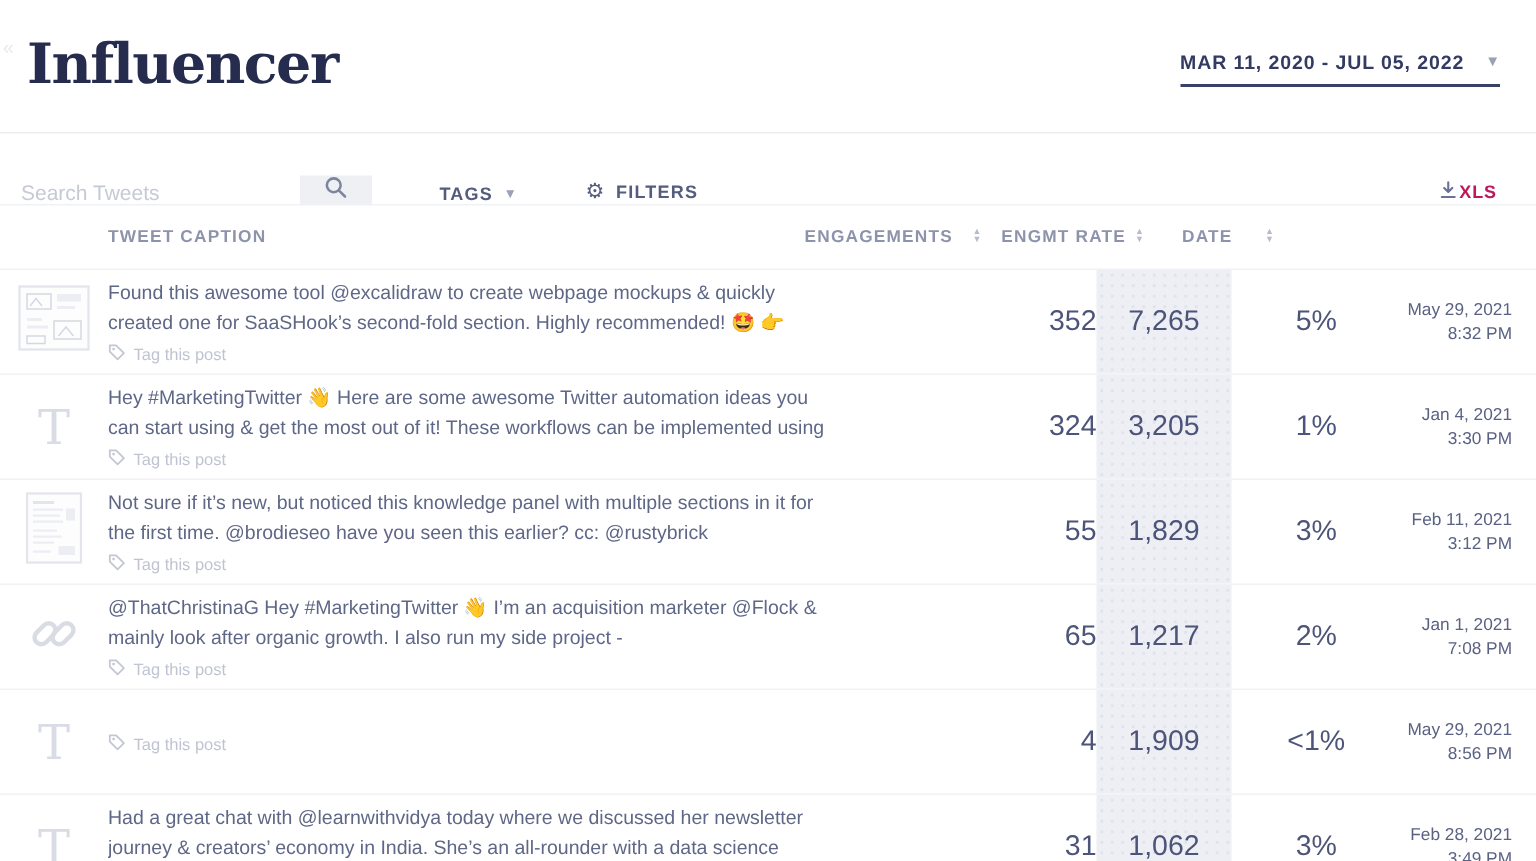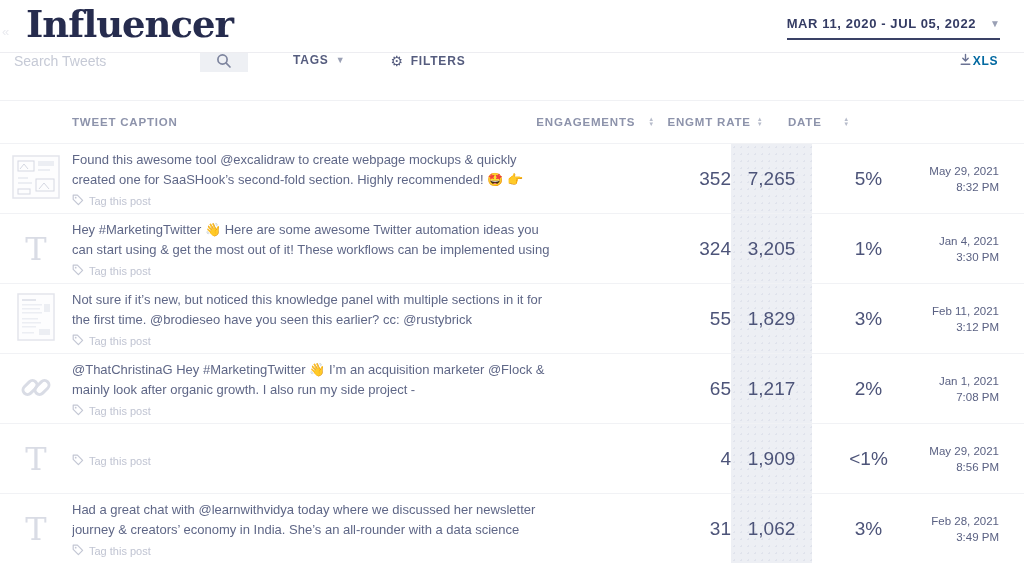--- a/index.html
+++ b/index.html
@@ -2,48 +2,48 @@
 <html><head>
 <meta charset="utf-8">
 <style>
   * { margin:0; padding:0; box-sizing:border-box; }
   html,body { width:1024px; height:574px; overflow:hidden; background:#ffffff;
     font-family:"Liberation Sans","DejaVu Sans",sans-serif; }
 
   .app { width:1024px; height:574px; position:relative; background:#fff; }
 
   
-  .topbar { height:53px; display:flex; align-items:center; padding:0 24px 0 8px;
+  .topbar { height:89px; display:flex; align-items:center; padding:0 24px 0 0;
     border-bottom:1px solid #ededf1; position:relative; }
   .collapse-glyph { position:absolute; left:2px; top:24px; color:#e9eaef; font-size:13px; }
   .logo { font-family:"DejaVu Serif","Liberation Serif",serif; font-weight:700;
     font-size:37px; color:#262c4e; letter-spacing:-1px; margin-left:18px; margin-top:-4px; }
   .daterange { margin-left:auto; display:flex; align-items:center; gap:14px;
     border-bottom:2px solid #3a4166; padding-bottom:7px; cursor:pointer; margin-top:4px; }
   .daterange .dr-text { font-size:13px; font-weight:700; color:#343b63; letter-spacing:0.6px; }
   .daterange .caret { color:#9aa0b5; font-size:10px; line-height:10px; }
 
   
-  .toolbar { height:48px; display:flex; align-items:flex-start; border-bottom:1px solid #f0f1f4; }
+  .toolbar { height:48px; display:flex; align-items:flex-end; border-bottom:1px solid #f0f1f4; }
   .search-input { border:none; outline:none; width:200px; padding-left:14px;
     font-size:14px; color:#565e85; background:transparent;
     font-family:"Liberation Sans","DejaVu Sans",sans-serif; }
   .search-input::placeholder { color:#c6cad6; }
   .search-btn { width:48px; border:none; background:#eef0f4; cursor:pointer;
     display:flex; align-items:center; justify-content:center; }
   .vdiv { width:1px; background:#e4e6ec; margin:14px 0; }
   .tool-btn { border:none; background:transparent; cursor:pointer; display:flex;
     align-items:center; gap:7px; font-size:12px; font-weight:700; letter-spacing:0.8px;
     color:#555c7e; padding:0 22px; font-family:"Liberation Sans","DejaVu Sans",sans-serif; }
   .tool-btn .caret { color:#9aa0b5; font-size:9px; }
   .tool-btn .gear { font-size:14px; color:#555c7e; }
   .toolbar .spacer { flex:1; }
   .xls-btn { border:none; background:transparent; cursor:pointer; display:flex;
     align-items:center; gap:1px; font-size:12px; font-weight:700; letter-spacing:0.6px;
-    color:#0369a1; padding:0 26px 0 10px;
+    color:#be185d; padding:0 26px 0 10px;
     font-family:"Liberation Sans","DejaVu Sans",sans-serif; }
 
   
   .table { width:1024px; }
   .thead { display:flex; height:42px; align-items:center; }
   .th { font-size:11.5px; font-weight:700; letter-spacing:0.8px; color:#8d93ab;
     display:flex; align-items:center; height:100%; cursor:pointer; }
   .th-caption   { width:490px; padding-left:72px; }
   .th-eng       { width:169px; justify-content:flex-end; gap:13px; padding-right:4px; }
   .th-impr      { width:99px;  justify-content:center; gap:6px; }
@@ -64,21 +64,21 @@
   .thumb-text { font-family:"DejaVu Serif","Liberation Serif",serif; font-size:32px;
     color:#d9dce5; font-weight:400; }
   .caption-cell { width:490px; flex-direction:column; align-items:flex-start;
     justify-content:center; padding-right:8px; }
   .caption { font-size:13px; line-height:20px; color:#5f6787; max-height:40px;
     overflow:hidden; cursor:pointer; }
   .tag-action { display:flex; align-items:center; gap:5px; margin-top:4px;
     font-size:11px; color:#c0c4d2; cursor:pointer; }
   .num { font-size:19px; color:#4d5479; }
   .eng  { width:169px; justify-content:flex-end; }
-  .impr { width:81px;  justify-content:center; }
+  .impr { width:90px;  justify-content:center; }
   .rate { width:113px; justify-content:center; }
   .date { width:81px; flex-direction:column; align-items:flex-end; justify-content:center;
     padding-right:7px; font-size:11.5px; color:#5a6183; line-height:16px;
     white-space:nowrap; }
 </style>
 </head>
 <body>
 
 <div class="app">
 

